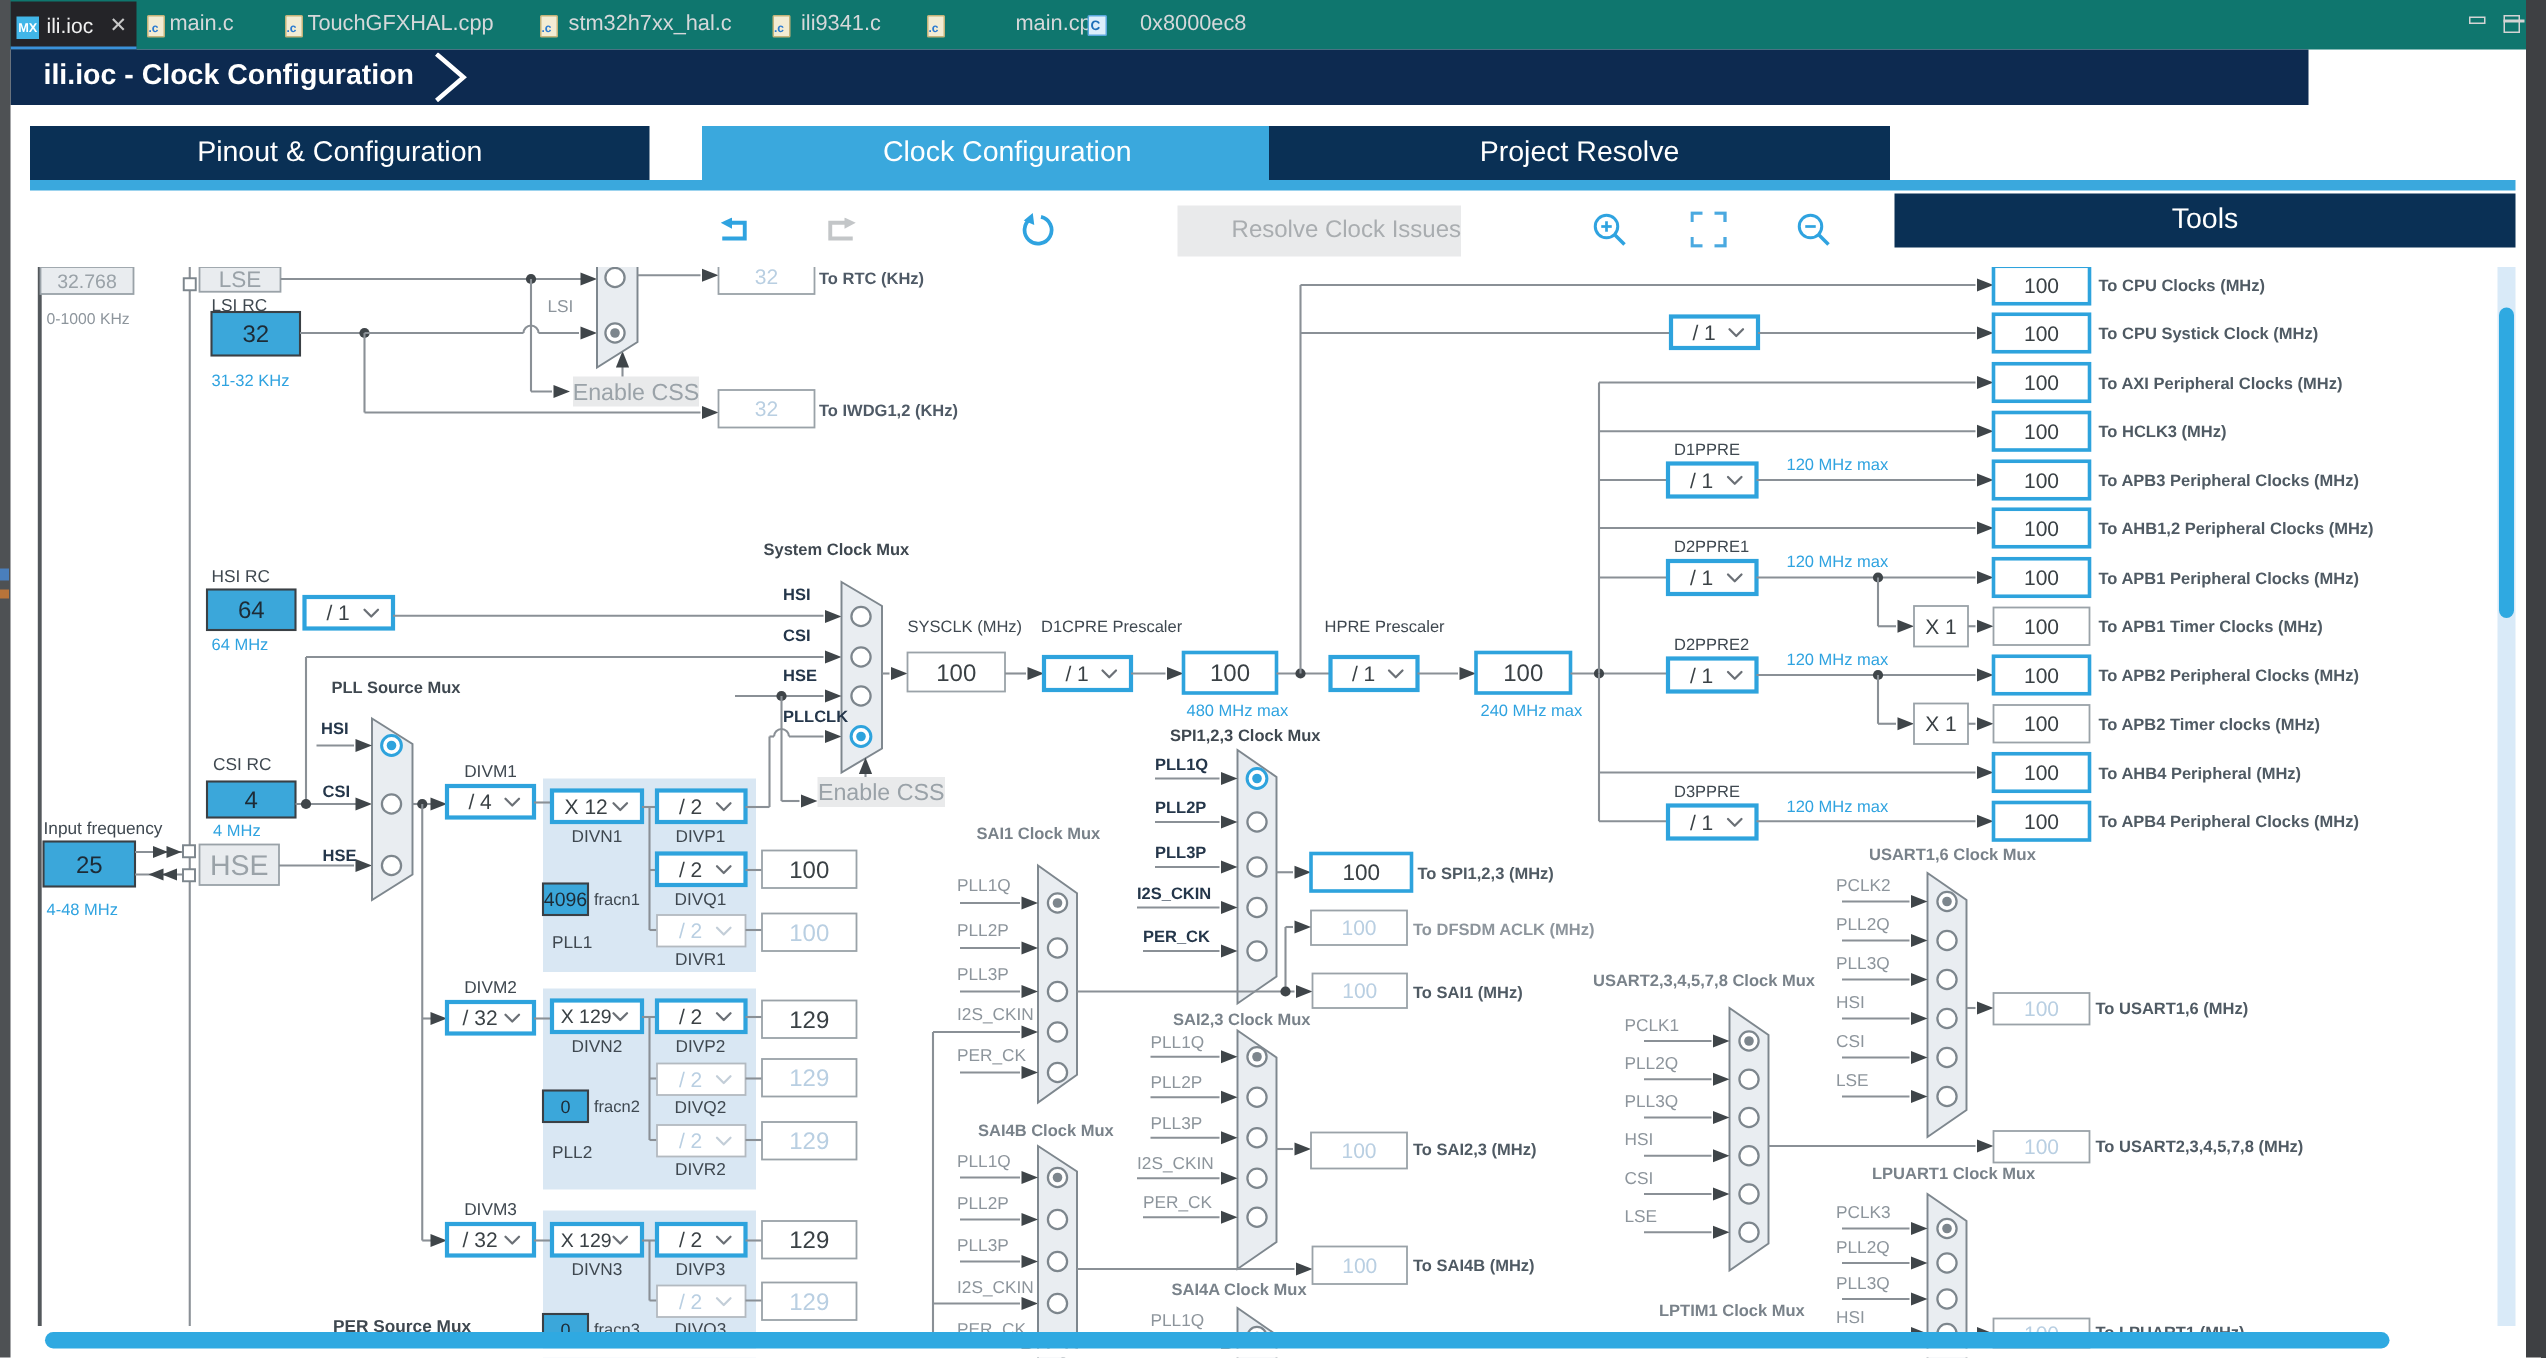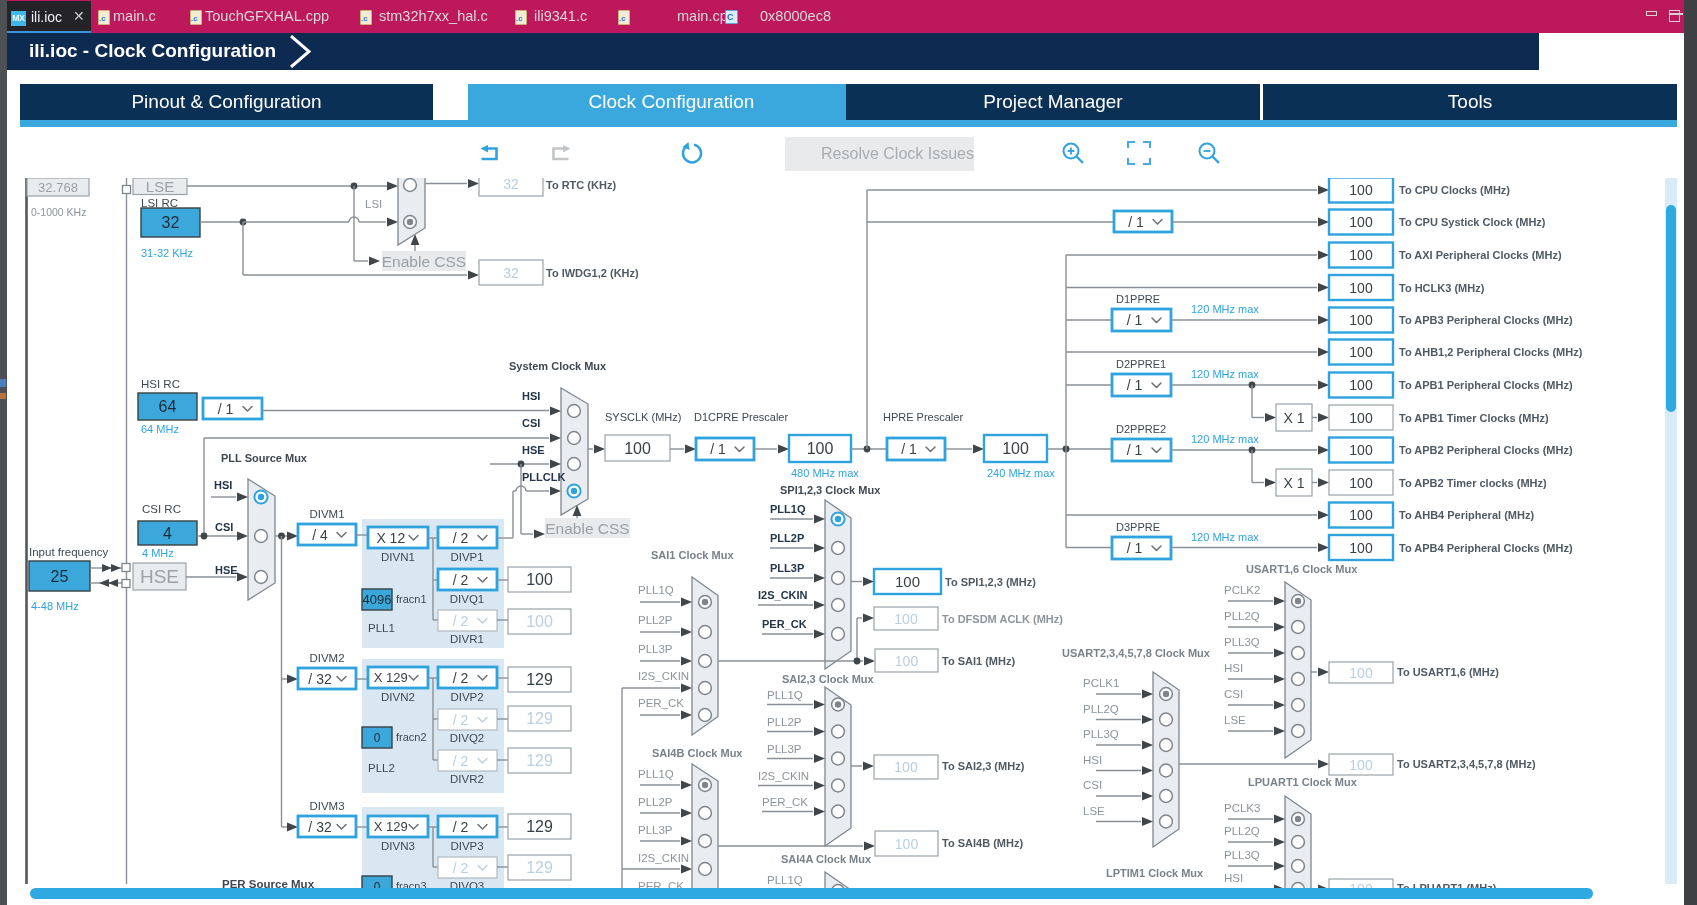--- a/index.html
+++ b/index.html
@@ -1,16 +1,16 @@
 <!DOCTYPE html>
 <html><head><meta charset="utf-8"><style>
 * { margin:0; padding:0; box-sizing:border-box; }
 body { width:1697px; height:905px; position:relative; overflow:hidden; background:#fff;
        font-family:"Liberation Sans", sans-serif; }
-.tabbar { position:absolute; left:0; top:0; width:1697px; height:33px; background:#be185d; }
+.tabbar { position:absolute; left:0; top:0; width:1697px; height:33px; background:#0f766e; }
 .activetab { position:absolute; left:7px; top:1px; width:84px; height:32px; background:#242428;
    border-bottom:2px solid #3a92da; }
 .mx { position:absolute; left:4px; top:10px; width:15px; height:15px; background:#41b6e8;
    color:#fff; font:bold 8.5px "Liberation Sans"; text-align:center; line-height:15px; }
 .breadcrumb { position:absolute; left:7px; top:33px; width:1532px; height:37px; background:#0d2a50; }
 .navtabs { position:absolute; left:0; top:84px; width:1697px; height:36px;padding-left:13px; }
 .ntab { position:absolute; top:0; height:36px; background:#0a3055; color:#fff;
    font:19px "Liberation Sans"; text-align:center; line-height:36px; }
 .strip { position:absolute; left:20px; top:120px; width:1657px; height:7px; background:#3aa8dd; }
 .toolbtn { position:absolute; left:785px; top:137px; width:189px; height:34px; background:#e9eaeb;
@@ -55,22 +55,22 @@
 </div>
 <div class="breadcrumb">
   <span style="position:absolute;left:22px;top:7px;font:bold 19px 'Liberation Sans';color:#fff;">ili.ioc - Clock Configuration</span>
   <svg style="position:absolute;left:280px;top:2px;" width="40" height="33">
       <path d="M4,1 L22,16.5 L4,32" fill="none" stroke="#fff" stroke-width="3"></path>
     </svg>
 </div>
 <div class="navtabs">
   <div class="ntab" style="left:20px;width:413px;">Pinout &amp; Configuration</div>
   <div class="ntab" style="left:436px;width:407px;background:#3aa8dd;margin-left:32px;">Clock Configuration</div>
-  <div class="ntab" style="left:846px;width:414px;">Project Manager</div>
-  <div class="ntab" style="left:1263px;width:414px;">Tools</div>
+  <div class="ntab" style="left:846px;width:414px;">Project Resolve</div>
+  <div class="ntab" style="left:1263px;width:414px;margin-top:45px;">Tools</div>
 </div>
 <div class="strip"></div>
 
 <svg style="position:absolute;left:480px;top:145px;" width="22" height="19">
  <path d="M6,3.5 L16.5,3.5 L16.5,14 L1.5,14" fill="none" stroke="#2fa3e0" stroke-width="2.6"></path>
  <polygon points="0.5,3.5 8,0 8,7.5" fill="#2fa3e0"></polygon>
 </svg>
 <svg style="position:absolute;left:549px;top:145px;" width="22" height="19">
  <path d="M15,3.5 L4.5,3.5 L4.5,14 L19.5,14" fill="none" stroke="#c3c6c8" stroke-width="2.6"></path>
  <polygon points="21.5,3.5 14,0 14,7.5" fill="#c3c6c8"></polygon>

